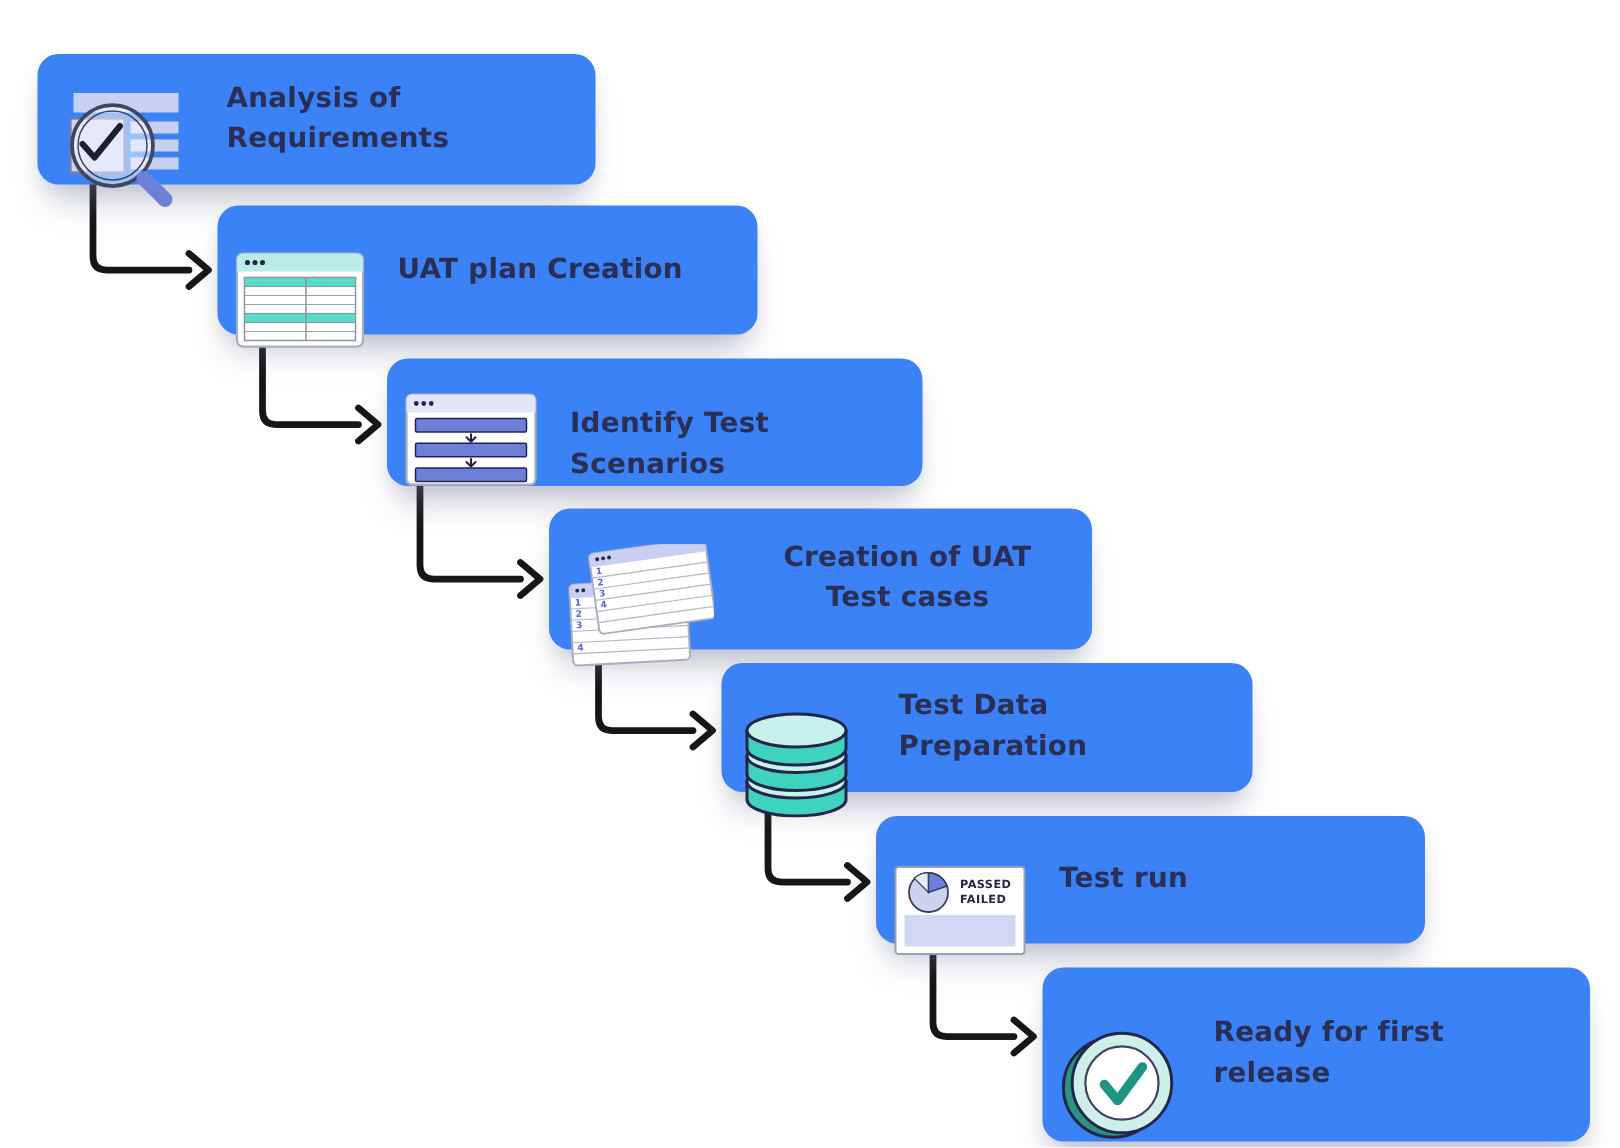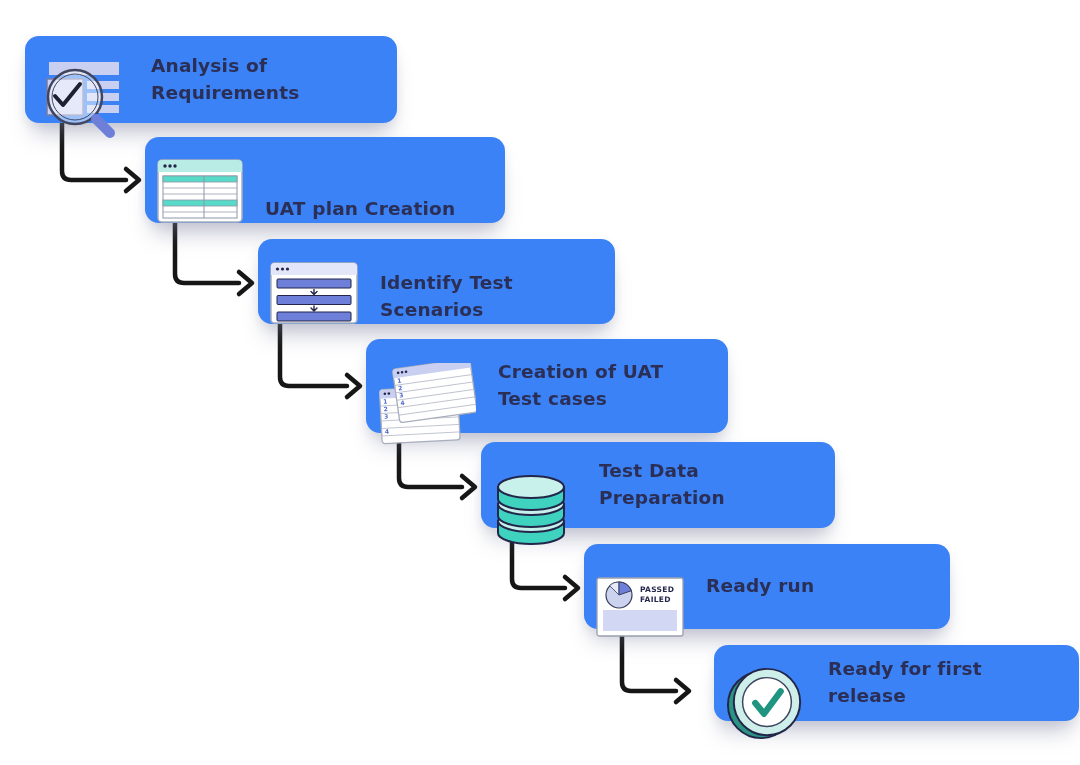--- a/index.html
+++ b/index.html
@@ -27,27 +27,27 @@
   }
   .icon-wrap { flex:0 0 auto; display:flex; align-items:center; justify-content:center;margin-top:40px; }
   .step-label {
     font-weight:bold;
     font-size:18.5px;
     color:#2b2e55;
     line-height:1.45;
     letter-spacing:0.2px;
   }
   .card-1 { left:25px;  top:36px;  width:372px; height:87px; }
-  .card-2 { left:145px; top:137px; width:360px; height:86px;align-items:flex-end; }
+  .card-2 { left:145px; top:137px; width:360px; height:86px; }
   .card-3 { left:258px; top:239px; width:357px; height:85px;align-items:flex-end; }
   .card-4 { left:366px; top:339px; width:362px; height:94px; }
   .card-5 { left:481px; top:442px; width:354px; height:86px;gap:28px; }
   .card-6 { left:584px; top:544px; width:366px; height:85px; }
-  .card-7 { left:714px; top:645px; width:365px; height:76px; }
-  .card-4 .step-label { max-width:222px; }
+  .card-7 { left:695px; top:645px; width:365px; height:116px; }
+  .card-4 .step-label { max-width:222px;text-align:center; }
   .arrow-path { stroke:#161616; stroke-width:4.5; fill:none; stroke-linecap:round; stroke-linejoin:round; }
   svg text { font-family:"DejaVu Sans","Liberation Sans",sans-serif; }
 </style>
 </head>
 <body>
 
 <div class="canvas">
 
   <svg class="arrows" viewBox="0 0 1080 765">
     <g>
@@ -184,21 +184,21 @@
       <svg width="88" height="60" viewBox="0 0 88 60">
         <rect x="1" y="1" width="86" height="58" rx="2" fill="#ffffff" stroke="#9aa0ad" stroke-width="1.3"></rect>
         <rect x="7" y="33" width="74" height="21" fill="#d2d7f3"></rect>
         <circle cx="23" cy="18" r="13" fill="#ccd3ef" stroke="#3a3d5c" stroke-width="1.2"></circle>
         <path d="M23 18 L23 5 A13 13 0 0 0 13.5 8.5 Z" fill="#e6e9f8" stroke="#3a3d5c" stroke-width="0.8"></path>
         <path d="M23 18 L23 5 A13 13 0 0 1 35.3 13.7 Z" fill="#6d7fd9" stroke="#3a3d5c" stroke-width="1"></path>
         <text x="44" y="15" font-size="7.5" font-weight="bold" letter-spacing="0.3" fill="#23264a">PASSED</text>
         <text x="44" y="25" font-size="7.5" font-weight="bold" letter-spacing="0.3" fill="#23264a">FAILED</text>
       </svg>
     </span>
-    <span class="step-label">Ready run</span>
+    <span class="step-label">Test run</span>
   </div>
 
   <div class="card card-7">
     <span class="icon-wrap">
       <svg width="80" height="80" viewBox="0 0 82 82">
         <circle cx="36" cy="43" r="34" fill="#2a9383" stroke="#23264a" stroke-width="2"></circle>
         <circle cx="42" cy="40" r="34" fill="#cdeee9" stroke="#23264a" stroke-width="2"></circle>
         <circle cx="42" cy="40" r="25" fill="#ffffff" stroke="#3e4360" stroke-width="1.5"></circle>
         <path d="M30 41 l9 11 l17 -23" stroke="#1f9480" stroke-width="6.5" fill="none" stroke-linecap="round" stroke-linejoin="round"></path>
       </svg>

